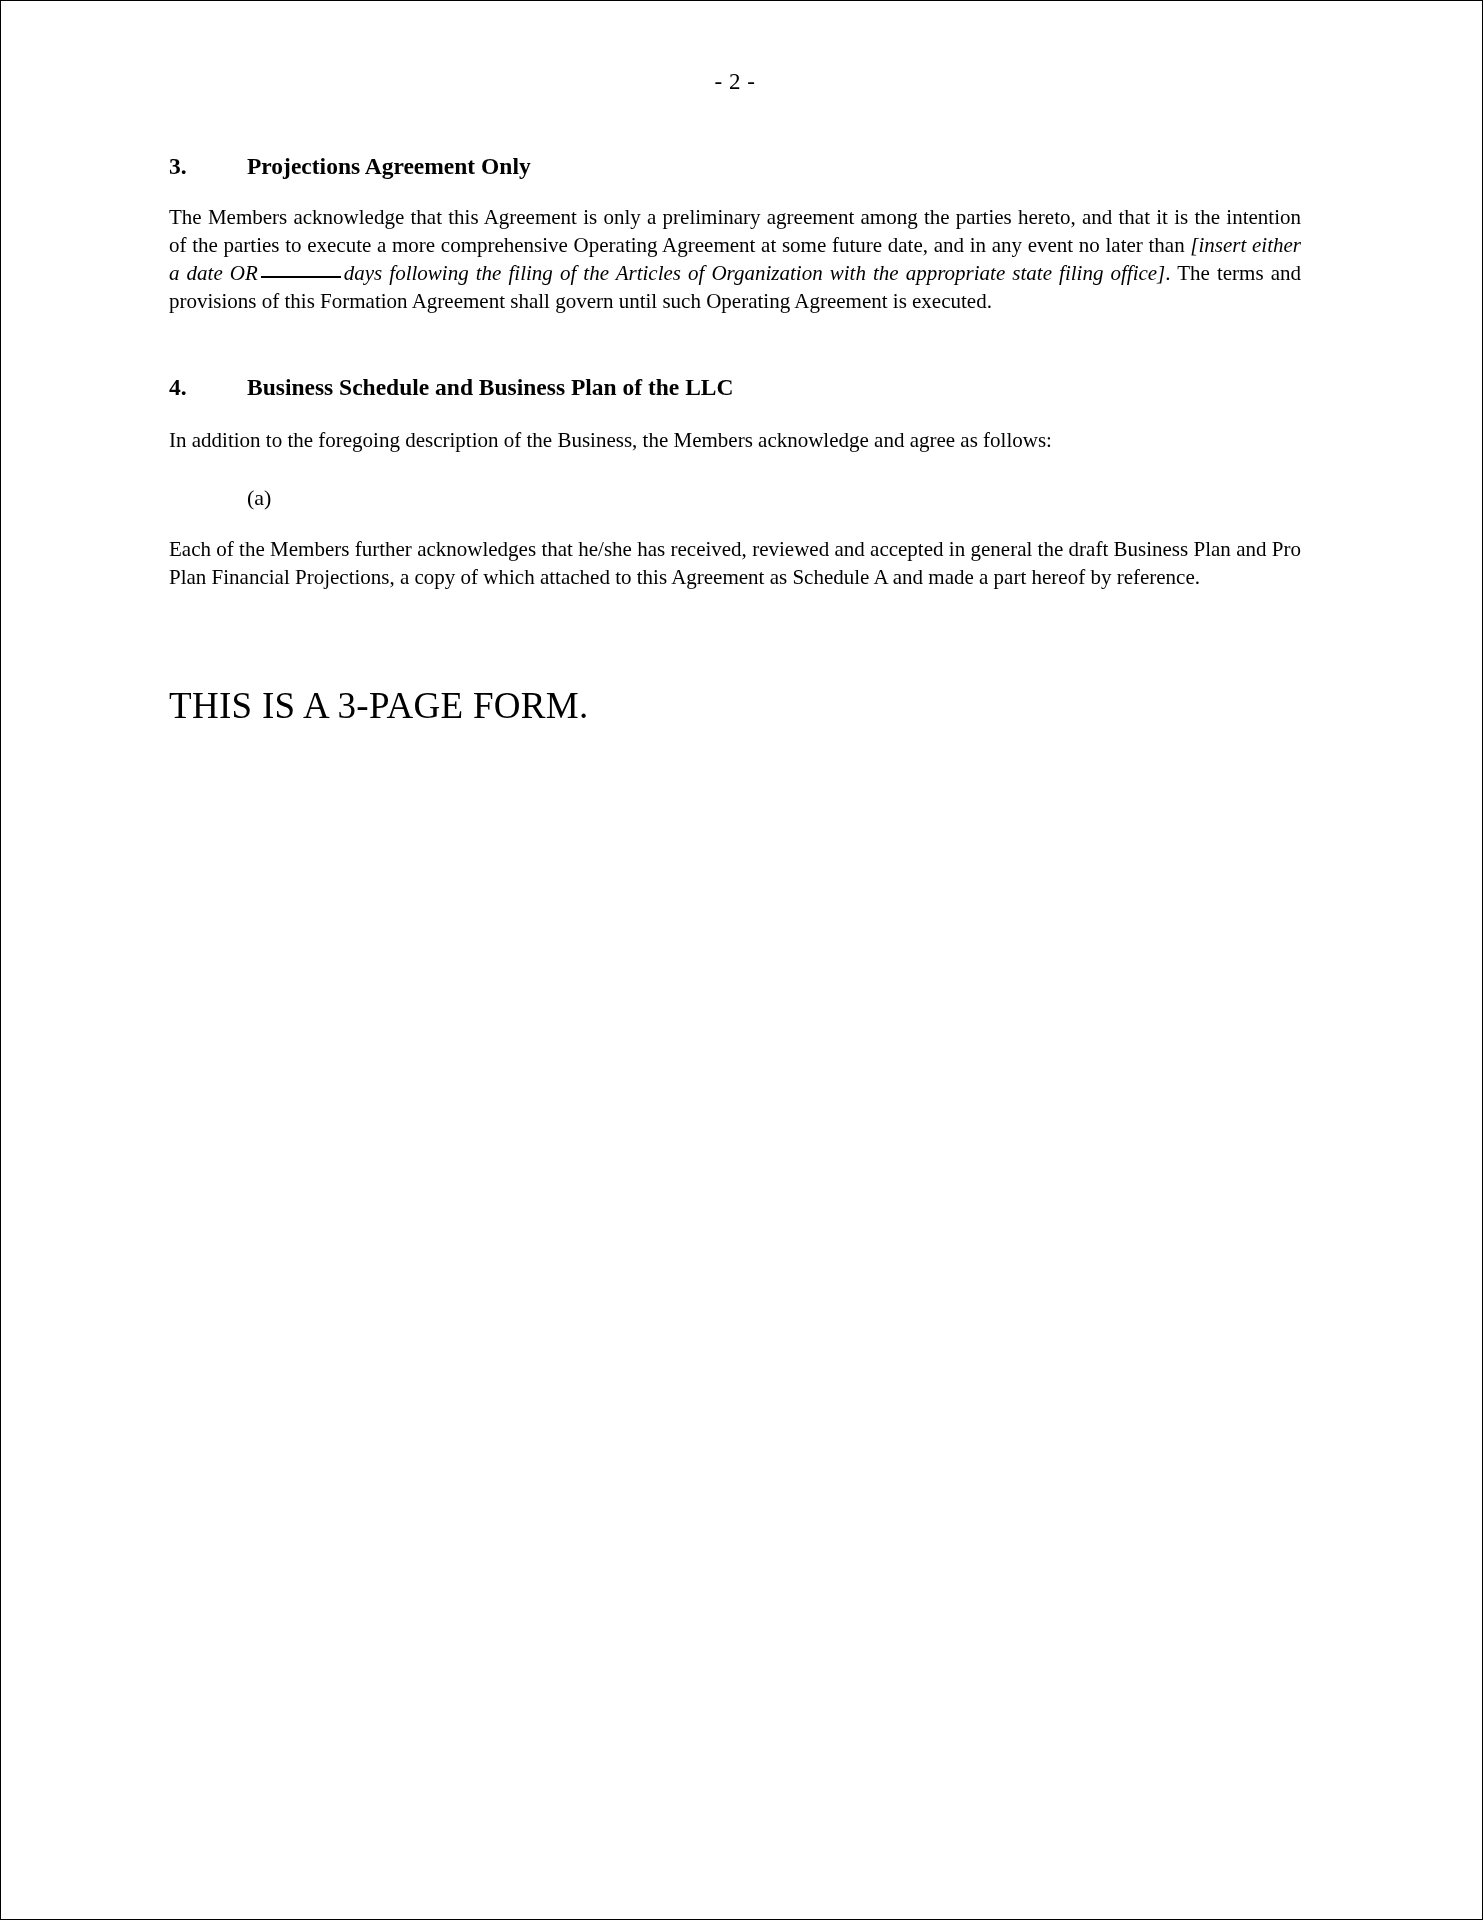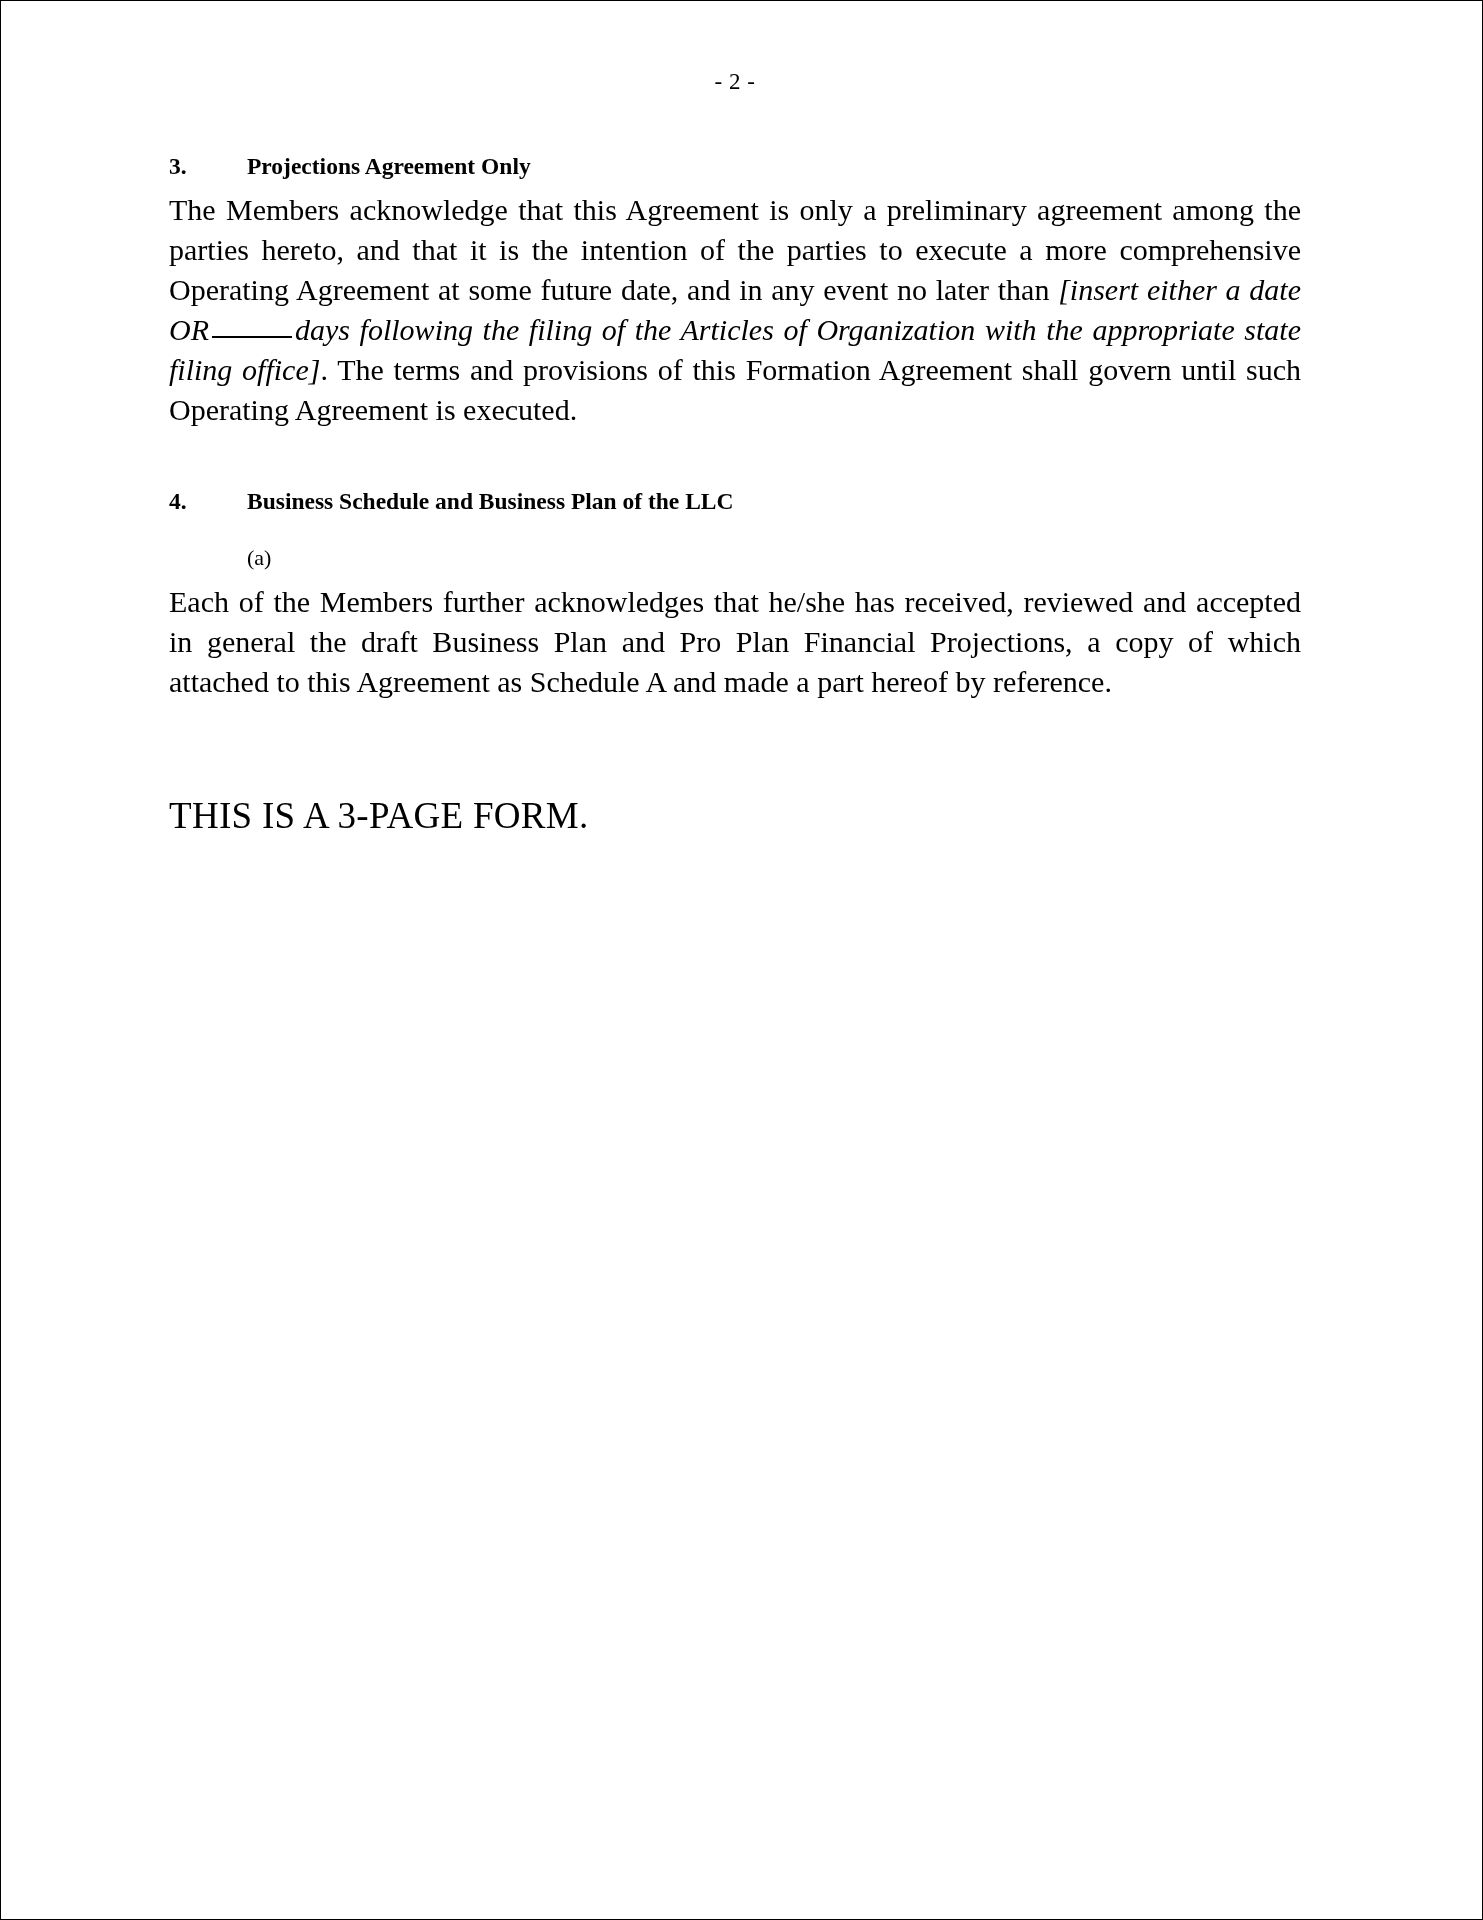--- a/index.html
+++ b/index.html
@@ -40,24 +40,24 @@
     line-height: 1.2;
   }
   .section-heading .num {
     width: 78px;
     flex: 0 0 78px;
   }
   .section-heading .title {
     flex: 1 1 auto;
   }
   p.body {
-    font-size: 30px;
+    font-size: 21px;
     line-height: 1.33;
     text-align: justify;
-    margin: 10px 0 0 0;
+    margin: 24px 0 0 0;
     hyphens: none;
   }
   p.body.tight {
     margin-top: 26px;
   }
   .sub-item {
     display: flex;
     margin-top: 28px;
     font-size: 22px;
     line-height: 1.34;
@@ -109,20 +109,21 @@
 
     <p class="body">
       <span>The Members acknowledge that this Agreement is only a preliminary agreement among the parties hereto, and that it is the intention of the parties to execute a more comprehensive Operating Agreement at some future date, and in any event no later than </span><span class="ital">[insert either a date OR</span><span class="blank-line"></span><span class="ital">days following the filing of the Articles of Organization with the appropriate state filing office]</span><span>. The terms and provisions of this Formation Agreement shall govern until such Operating Agreement is executed.</span>
     </p>
 
     <div class="section-heading">
       <span class="num">4.</span>
       <span class="title">Business Schedule and Business Plan of the LLC</span>
     </div>
 
+    <p class="body tight">In addition to the foregoing description of the Business, the Members acknowledge and agree as follows:</p>
 
     <div class="sub-item">
       <span class="label">(a)</span>
     </div>
 
     <p class="body">Each of the Members further acknowledges that he/she has received, reviewed and accepted in general the draft Business Plan and Pro Plan Financial Projections, a copy of which attached to this Agreement as Schedule A and made a part hereof by reference.</p>
 
     <div class="form-note">THIS IS A 3-PAGE FORM.</div>
 
     <div class="spacer-block"></div>

